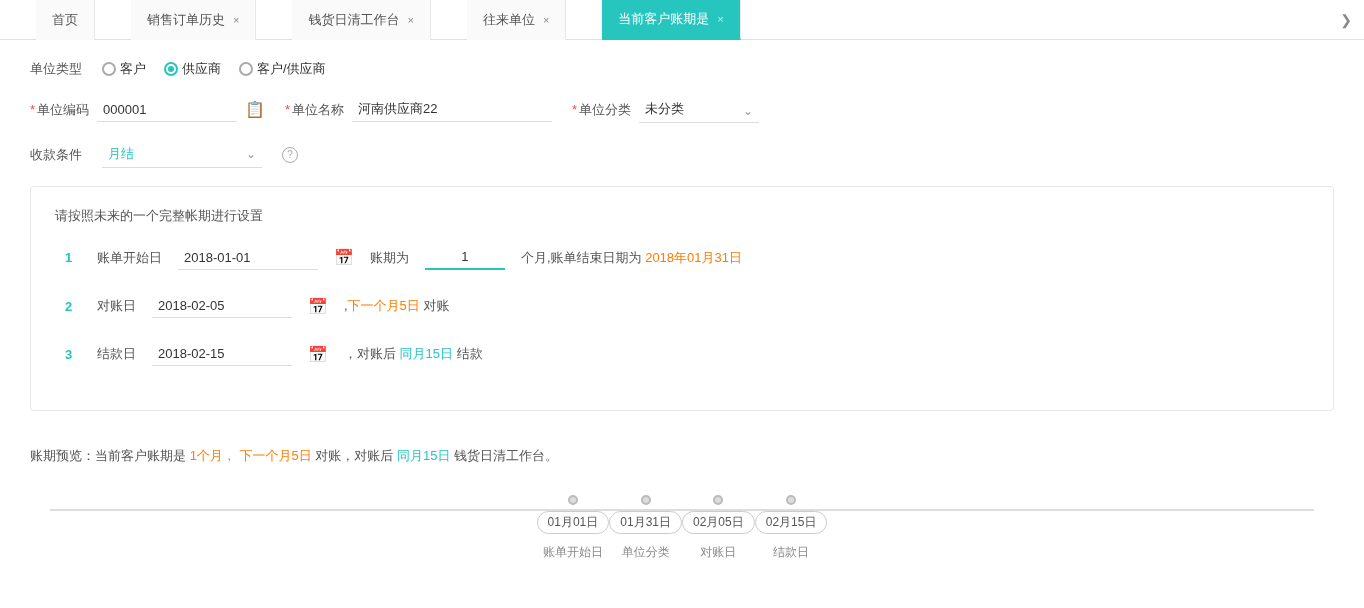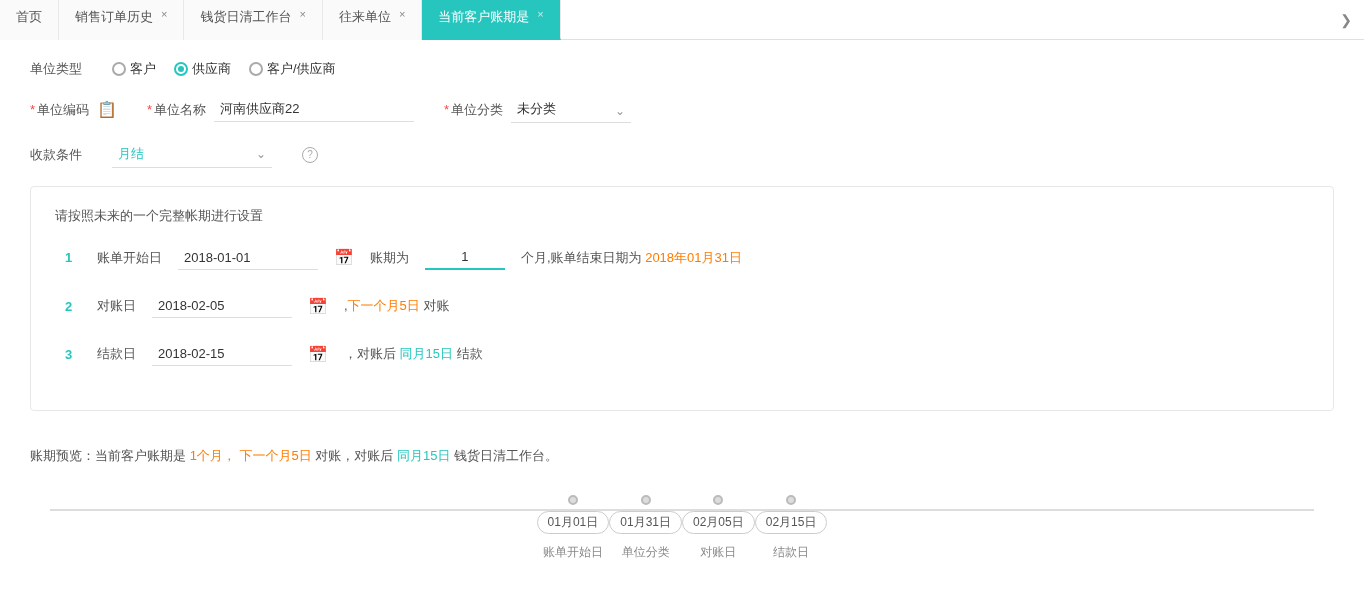--- a/index.html
+++ b/index.html
@@ -9,29 +9,31 @@
     .tab-bar {
       display: flex;
       align-items: stretch;
       background: #fff;
       border-bottom: 1px solid #e0e0e0;
       height: 40px;
       padding-left: 0;
     }
     .tab-item {
       display: flex;
-      padding: 8px 16px;
+      align-items: center;
+      padding: 0 16px;
       height: 40px;
       cursor: pointer;
       color: #555;
       font-size: 13px;
       border-right: 1px solid #e8e8e8;
       gap: 6px;
       white-space: nowrap;
       background: #fafafa;
+      margin-left: 36px;
     }
     .tab-item.active {
       background: #26c6be;
       color: #fff;
       border-bottom: 2px solid #26c6be;
     }
     .tab-close {
       font-size: 11px;
       color: inherit;
       opacity: 0.7;
@@ -51,21 +53,21 @@
       background: #fff;
       padding: 20px 30px;
       min-height: calc(100vh - 40px);
     }
 
     
     .form-row {
       display: flex;
       align-items: center;
       margin-bottom: 18px;
-      gap: 30px;
+      gap: 20px;
     }
     .form-label {
       color: #555;
       font-size: 13px;
       white-space: nowrap;
     }
     .required-star {
       color: #f44;
       margin-right: 2px;
     }
@@ -312,20 +314,21 @@
         <span>客户/供应商</span>
       </label>
     </div>
   </div>
 
   <div class="form-row">
     <div class="form-field">
       <span class="form-label">
         <span class="required-star">*</span><span>单位编码</span>
       </span>
+      <input class="field-input" type="text" value="000001" style="">
       <span class="calendar-icon">📋</span>
     </div>
     <div class="form-field">
       <span class="form-label">
         <span class="required-star">*</span><span>单位名称</span>
       </span>
       <input class="field-input wide" type="text" value="河南供应商22" style="">
     </div>
     <div class="form-field">
       <span class="form-label">

